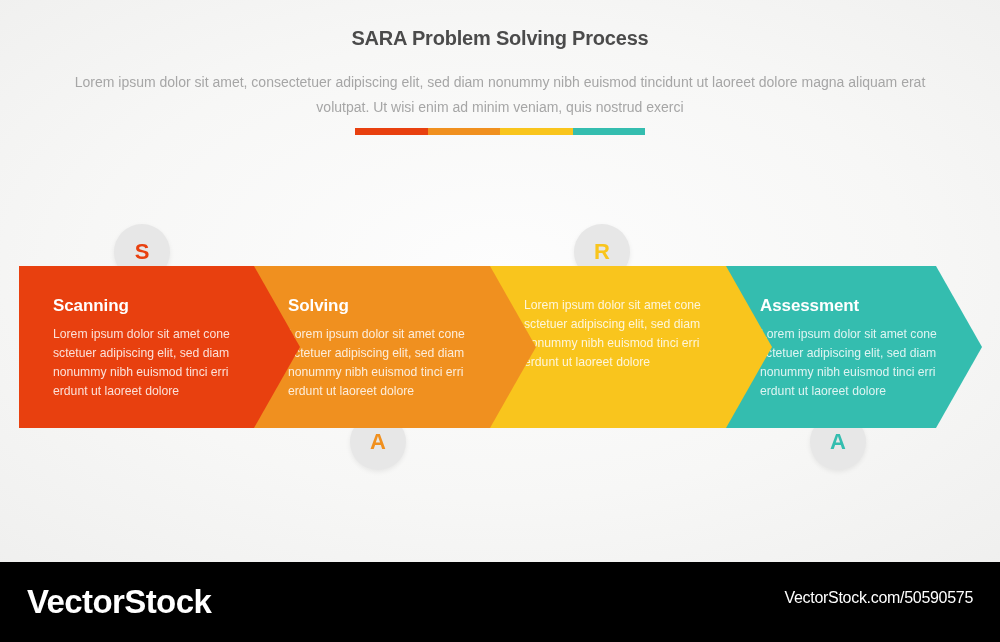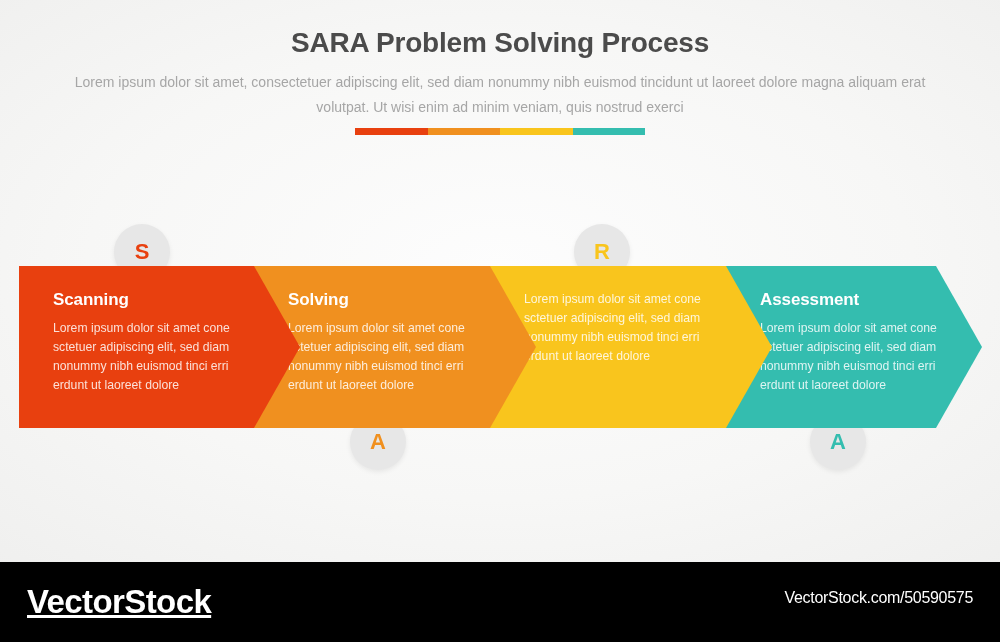--- a/index.html
+++ b/index.html
@@ -22,21 +22,21 @@
     overflow: hidden;
   }
 
   
   #title {
     position: absolute;
     top: 27px;
     left: 0;
     width: 1000px;
     text-align: center;
-    font-size: 28px;
+    font-size: 20px;
     font-weight: bold;
     color: #4b4b4b;
     letter-spacing: -0.2px;
   }
   #subtitle {
     position: absolute;
     top: 70px;
     left: 70px;
     width: 860px;
     text-align: center;
@@ -64,21 +64,21 @@
     left: 0;
     width: 1000px;
     height: 162px;
   }
   .arrow {
     position: absolute;
     top: 0;
     height: 162px;
     box-sizing: border-box;
     padding-left: 34px;
-    padding-top: 24px;
+    padding-top: 30px;
     -webkit-clip-path: polygon(0 0, calc(100% - 46px) 0, 100% 50%, calc(100% - 46px) 100%, 0 100%);
     clip-path: polygon(0 0, calc(100% - 46px) 0, 100% 50%, calc(100% - 46px) 100%, 0 100%);
   }
   .arrow.first {
     -webkit-clip-path: polygon(0 0, calc(100% - 46px) 0, 100% 50%, calc(100% - 46px) 100%, 0 100%);
     clip-path: polygon(0 0, calc(100% - 46px) 0, 100% 50%, calc(100% - 46px) 100%, 0 100%);
   }
   .arrow h3 {
     margin: 0 0 9px 0;
     font-size: 17px;
@@ -119,21 +119,20 @@
     background: #000000;
   }
   #brand {
     position: absolute;
     left: 27px;
     top: 21px;
     font-size: 33px;
     font-weight: bold;
     color: #ffffff;
     letter-spacing: -0.6px;
-    text-decoration: underline;
   }
   #watermark-url {
     position: absolute;
     right: 27px;
     top: 27px;
     font-size: 16px;
     color: #ffffff;
     letter-spacing: -0.3px;
   }
 </style>

